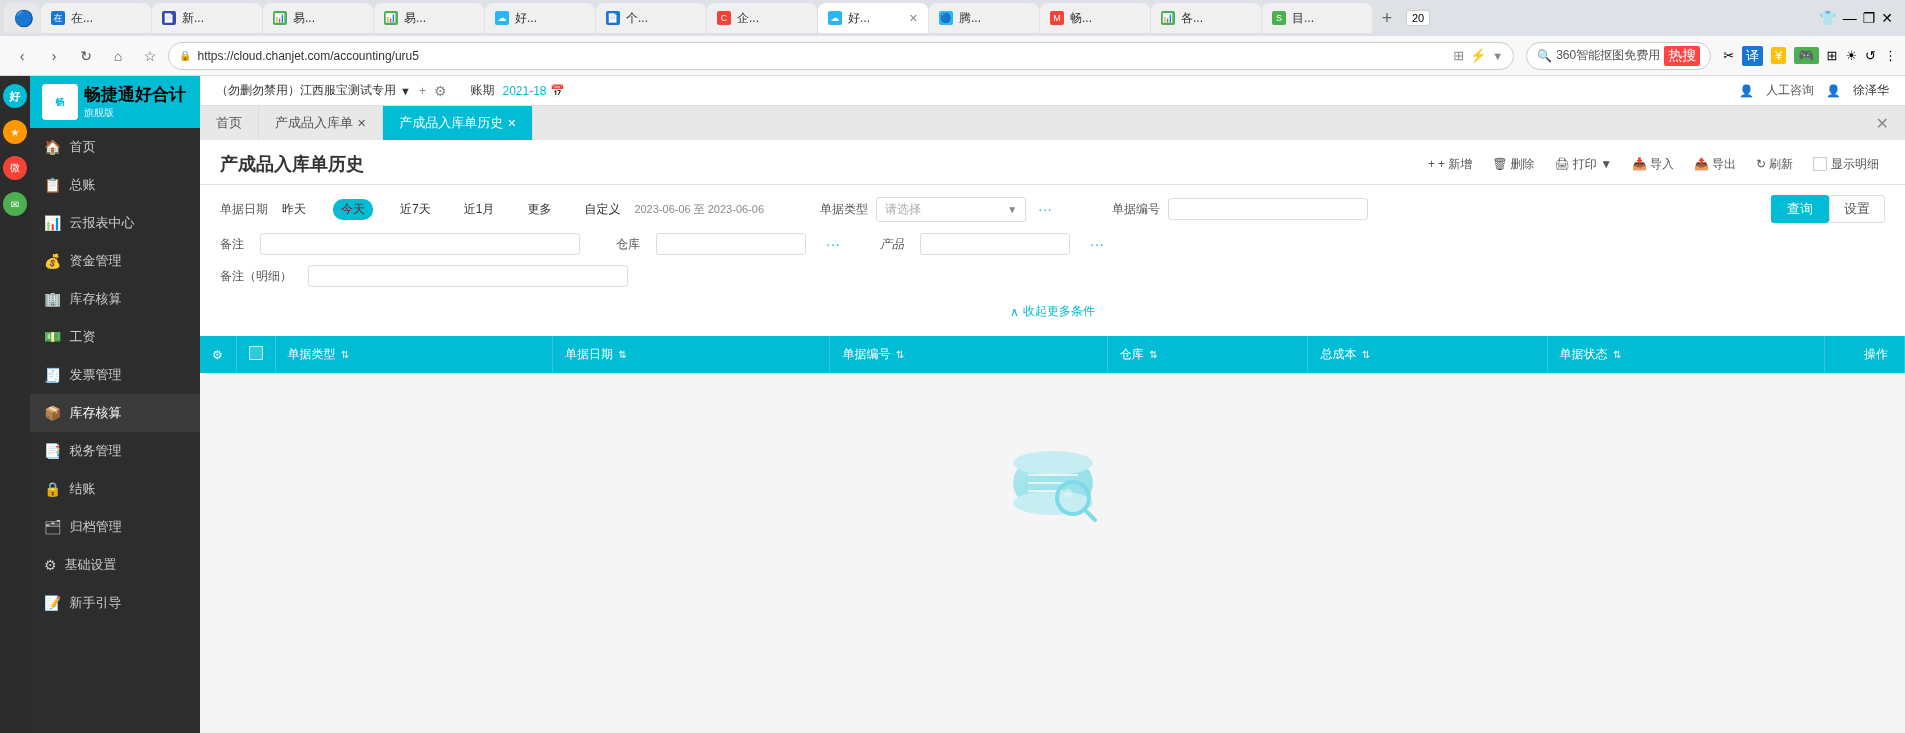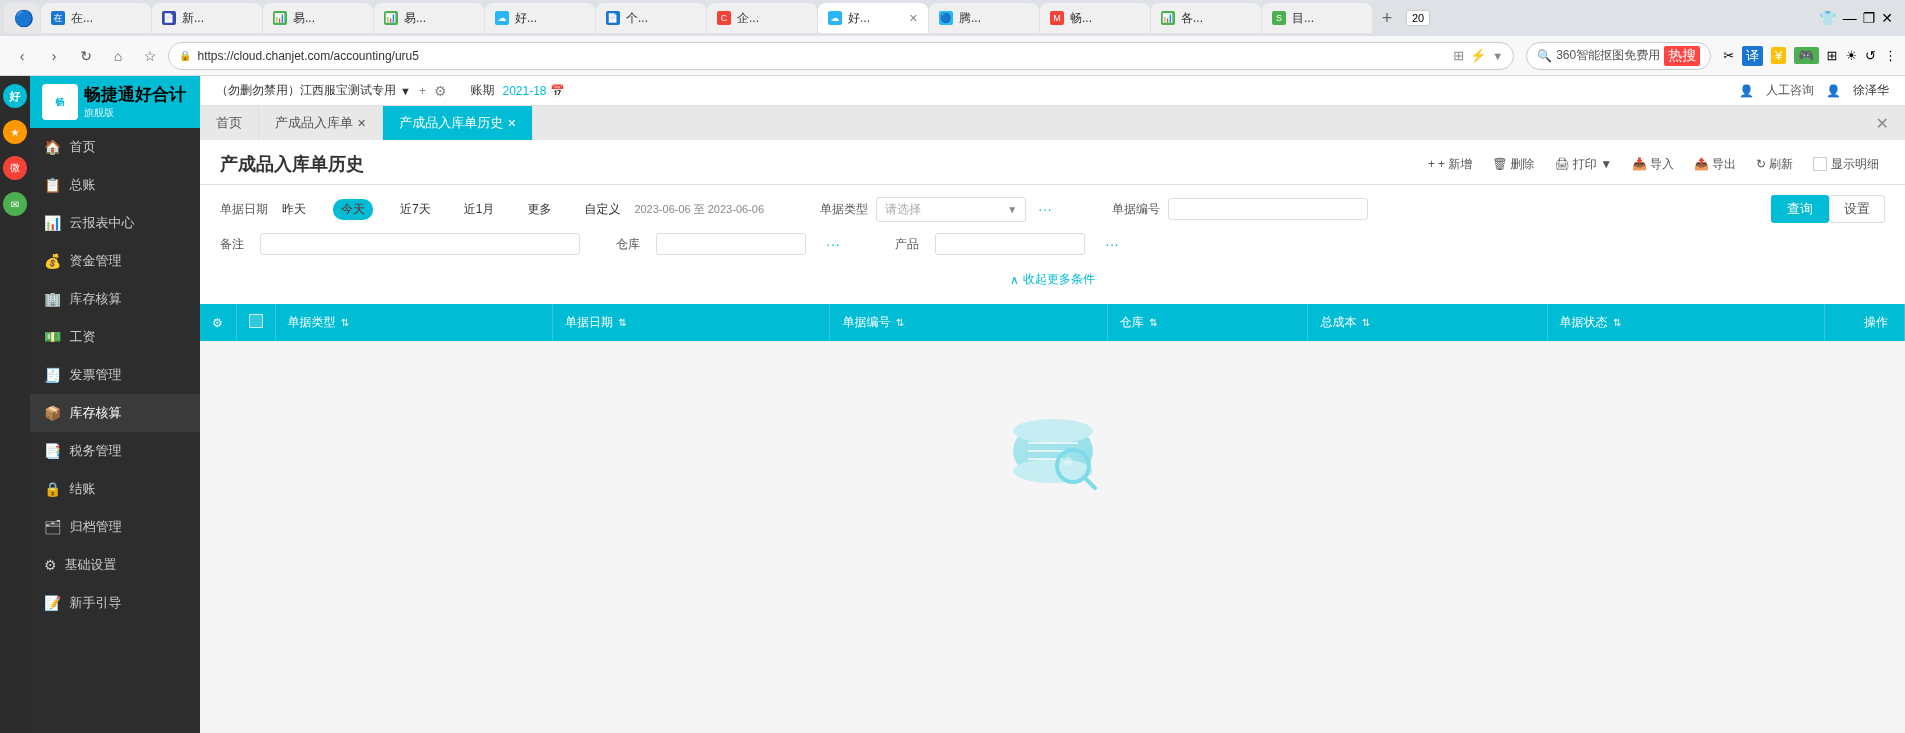--- a/index.html
+++ b/index.html
@@ -387,25 +387,29 @@
         </div>
 
         <div class="filter-row" style="margin-top:8px;">
           <span class="filter-label">备注</span>
           <input class="filter-input" type="text" style="width: 320px;">
 
           <span class="filter-label" style="margin-left:20px;">仓库</span>
           <input class="filter-input" type="text" style="width: 150px;">
           <span class="dots-btn">···</span>
 
-          <span class="filter-label" style="margin-left:35px;">产品</span>
+          <span class="filter-label" style="margin-left:20px;font-style:italic;">产品</span>
           <input class="filter-input" type="text" style="width: 150px;">
           <span class="dots-btn">···</span>
         </div>
 
+        <div class="filter-row" style="margin-top:8px;">
+          <span class="filter-label">备注（明细）</span>
+          <input class="filter-input" type="text" style="width: 320px;">
+        </div>
 
         <div class="collapse-btn">
           <span>∧</span>
           <span>收起更多条件</span>
         </div>
       </div>
     </div>
 
     <div class="table-container">
       <table class="data-table">

